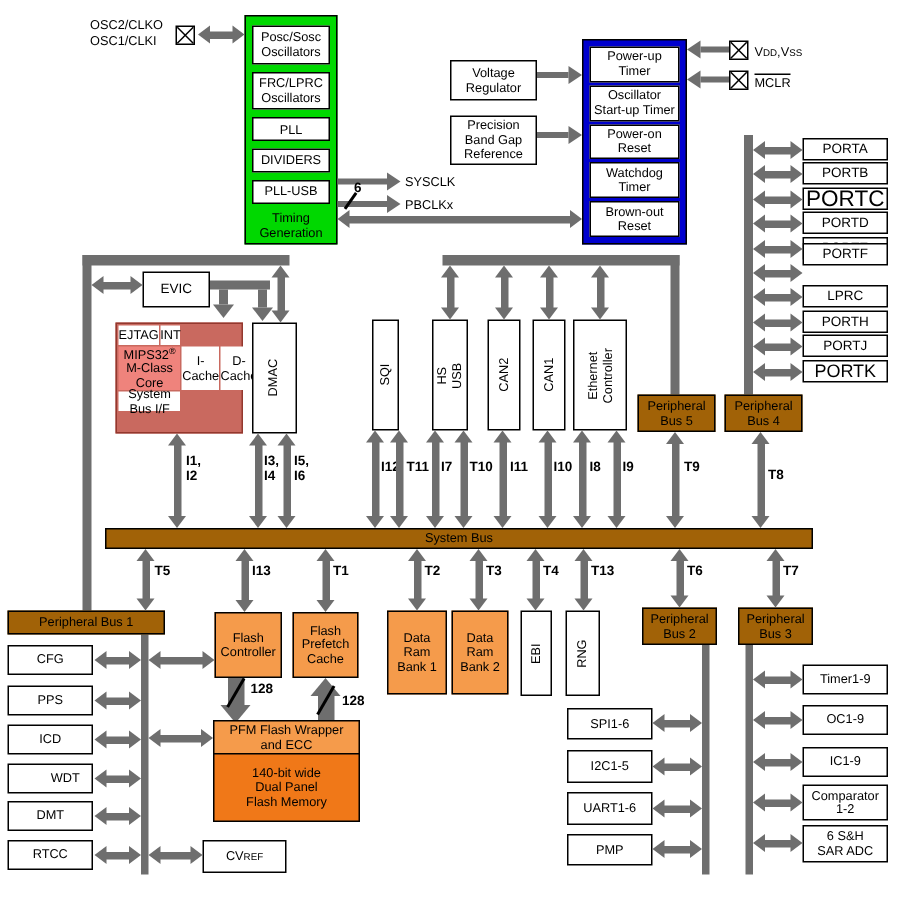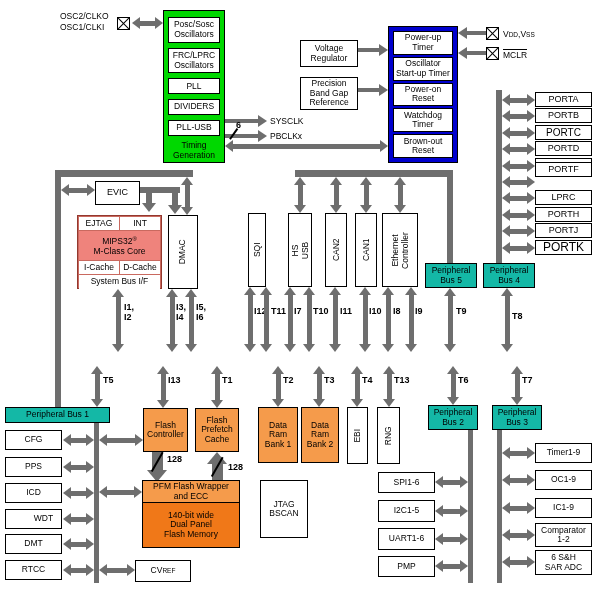--- a/index.html
+++ b/index.html
@@ -1,21 +1,21 @@
 <!DOCTYPE html>
 <html><head>
 <meta charset="utf-8">
 <style>
   html,body{margin:0;padding:0;background:#fff;}
   #c{position:relative;width:600px;height:598px;background:#fff;overflow:hidden;
      font-family:"Liberation Sans",sans-serif;}
   .box{position:absolute;display:flex;align-items:center;justify-content:center;
        text-align:center;background:#fff;border:1px solid #000;color:#000;
        font:8.5px/9.5px "Liberation Sans",sans-serif;white-space:pre-line;box-sizing:border-box;}
-  .yellow{background:#14b8a6;}
+  .yellow{background:#a16207;}
   .or1{background:#F59B4B;}
   .or2{background:#F07818;}
   .bus{position:absolute;background:#6E6E6E;}
   .tri{position:absolute;width:0;height:0;}
   .lab{position:absolute;font:bold 9px/9.5px "Liberation Sans",sans-serif;color:#000;white-space:pre-line;}
   .txt{position:absolute;font:8.5px/10.5px "Liberation Sans",sans-serif;color:#000;white-space:pre-line;}
   .rot{display:inline-block;transform:rotate(-90deg);white-space:pre-line;text-align:center;line-height:9.5px;}
   .xbox{position:absolute;width:13px;height:13px;background:#fff;border:1px solid #000;box-sizing:border-box;}
   .xbox:before,.xbox:after{content:"";position:absolute;left:-2px;top:5px;width:15px;height:1px;background:#000;}
   .xbox:before{transform:rotate(45deg);}
@@ -34,21 +34,21 @@
   
   #blue{position:absolute;left:388px;top:26px;width:70px;height:137px;background:#0000CE;
         border:1px solid #000;box-sizing:border-box;display:flex;flex-direction:column;
         padding:4px;gap:2px;}
   #blue .bb{flex:1;background:#fff;border:1px solid #000;box-sizing:border-box;display:flex;
         align-items:center;justify-content:center;text-align:center;
         font:8.5px/9.5px "Liberation Sans",sans-serif;white-space:pre-line;}
   
   #mips{position:absolute;left:77px;top:215px;width:85px;height:74px;background:#C9695F;
         border:1px solid #93382E;box-sizing:border-box;display:grid;
-        grid-template-columns:1fr 1fr;grid-template-rows:13px 29px 13px 14px;gap:1px;padding:1px;}
+        grid-template-columns:1fr 1fr 1fr 1fr;grid-template-rows:13px 29px 13px 14px;gap:1px;padding:1px;}
   #mips .cell{background:#fff;display:flex;align-items:center;justify-content:center;
         text-align:center;font:8.5px/9.5px "Liberation Sans",sans-serif;}
   #mips .core{grid-column:1/3;background:#EF837C;flex-direction:column;}
   #mips .span2{grid-column:1/3;}
 </style>
 </head>
 <body>
 
 <div id="c">
 
@@ -119,21 +119,21 @@
   <div class="bus" style="left:467px;top:31px;width:19px;height:4px;"></div>
   <div class="xbox" style="left:486px;top:27px;"></div>
   <div class="txt" style="left:503px;top:29px;"><span>V</span><span class="sub">DD</span><span>,V</span><span class="sub">SS</span></div>
   <div class="tri" style="left:458px;top:47px;border-top:6px solid transparent;border-bottom:6px solid transparent;border-right:9px solid #6E6E6E;"></div>
   <div class="bus" style="left:467px;top:51px;width:19px;height:4px;"></div>
   <div class="xbox" style="left:486px;top:47px;"></div>
   <div class="txt" style="left:503px;top:49px;"><span class="over">MCLR</span></div>
 
   <div class="box" style="left:535px;top:92px;width:57px;height:15px;font-size:9px;">PORTA</div>
   <div class="box" style="left:535px;top:108px;width:57px;height:15px;font-size:9px;">PORTB</div>
-  <div class="box" style="left:535px;top:125px;width:57px;height:15px;font-size:10px;">PORTC</div>
+  <div class="box" style="left:535px;top:125px;width:57px;height:15px;font-size:15px;">PORTC</div>
   <div class="box" style="left:535px;top:141px;width:57px;height:15px;font-size:9px;">PORTD</div>
   <div class="box" style="left:535px;top:158px;width:57px;height:15px;font-size:9px;">PORTE</div>
   <div class="box" style="left:535px;top:162px;width:57px;height:15px;font-size:9px;">PORTF</div>
   <div class="box" style="left:535px;top:190px;width:57px;height:15px;font-size:9px;">LPRC</div>
   <div class="box" style="left:535px;top:207px;width:57px;height:15px;font-size:9px;">PORTH</div>
   <div class="box" style="left:535px;top:223px;width:57px;height:15px;font-size:9px;">PORTJ</div>
   <div class="box" style="left:535px;top:240px;width:57px;height:15px;font-size:12px;">PORTK</div>
 
   <div class="box yellow" style="left:425px;top:263px;width:52px;height:25px;">Peripheral
 Bus 5</div>
@@ -156,20 +156,21 @@
 
   <div class="box" style="left:168px;top:215px;width:30px;height:74px;"><span class="rot">DMAC</span></div>
 
   <div class="box" style="left:248px;top:213px;width:18px;height:74px;"><span class="rot">SQI</span></div>
   <div class="box" style="left:288px;top:213px;width:24px;height:74px;"><span class="rot">HS USB</span></div>
   <div class="box" style="left:325px;top:213px;width:22px;height:74px;"><span class="rot">CAN2</span></div>
   <div class="box" style="left:355px;top:213px;width:22px;height:74px;"><span class="rot">CAN1</span></div>
   <div class="box" style="left:382px;top:213px;width:36px;height:74px;"><span class="rot">Ethernet
 Controller</span></div>
 
+  <div class="box yellow" style="left:70px;top:352px;width:472px;height:14px;">System Bus</div>
 
   <div class="lab" style="left:124px;top:303px;">I1,
 I2</div>
   <div class="lab" style="left:176px;top:303px;">I3,
 I4</div>
   <div class="lab" style="left:196px;top:303px;">I5,
 I6</div>
   <div class="lab" style="left:254px;top:307px;">I12</div>
   <div class="lab" style="left:271px;top:307px;">T11</div>
   <div class="lab" style="left:294px;top:307px;">I7</div>
@@ -219,22 +220,20 @@
   <div class="box" style="left:135px;top:560px;width:56px;height:22px;"><span><span>CV</span><span class="sub">REF</span></span></div>
 
   <div class="box or1" style="left:258px;top:407px;width:40px;height:56px;">Data
 Ram
 Bank 1</div>
   <div class="box or1" style="left:301px;top:407px;width:38px;height:56px;">Data
 Ram
 Bank 2</div>
   <div class="box" style="left:347px;top:407px;width:21px;height:57px;"><span class="rot">EBI</span></div>
   <div class="box" style="left:377px;top:407px;width:23px;height:57px;"><span class="rot">RNG</span></div>
-  <div class="box" style="left:260px;top:480px;width:48px;height:58px;">JTAG
-BSCAN</div>
 
   <div class="box yellow" style="left:428px;top:405px;width:50px;height:25px;">Peripheral
 Bus 2</div>
   <div class="box yellow" style="left:492px;top:405px;width:50px;height:25px;">Peripheral
 Bus 3</div>
 
   <div class="box" style="left:378px;top:472px;width:57px;height:21px;">SPI1-6</div>
   <div class="box" style="left:378px;top:500px;width:57px;height:22px;">I2C1-5</div>
   <div class="box" style="left:378px;top:528px;width:57px;height:22px;">UART1-6</div>
   <div class="box" style="left:378px;top:556px;width:57px;height:21px;">PMP</div>

